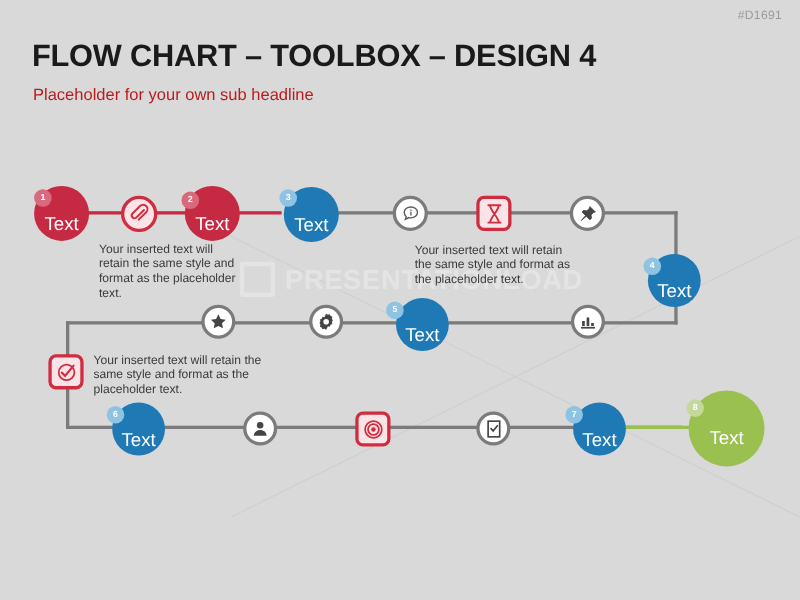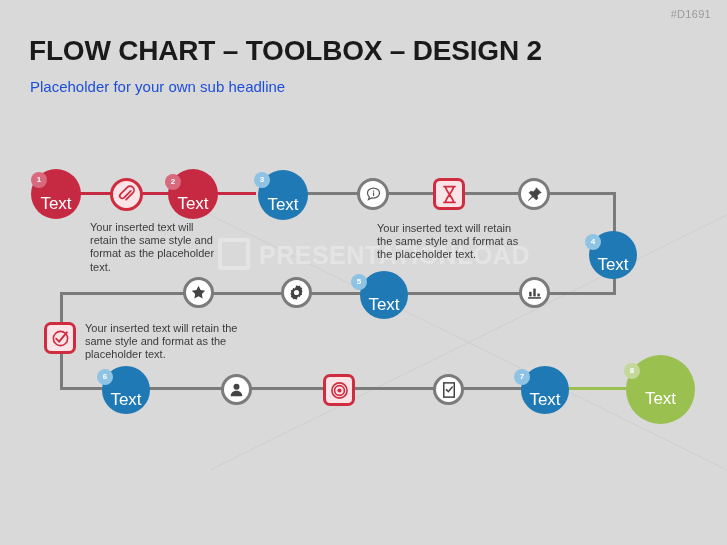--- a/index.html
+++ b/index.html
@@ -17,21 +17,21 @@
     position:absolute;right:16px;top:8px;
     font-size:11px;color:#9a9a9a;letter-spacing:.3px;
   }
   .title{
     position:absolute;left:29px;top:35px;
     font-size:28px;font-weight:bold;color:#1a1a1a;
     letter-spacing:-.2px;white-space:nowrap;
   }
   .subtitle{
     position:absolute;left:30px;top:78px;
-    font-size:15px;color:#1d4ed8;white-space:nowrap;
+    font-size:15px;color:#b91c1c;white-space:nowrap;
   }
 
   
   .watermark{
     position:absolute;left:218px;top:238px;
     display:flex;align-items:flex-end;gap:9px;
     pointer-events:none;
   }
   .wm-logo{
     width:24px;height:24px;border:4px solid #e4e4e4;border-radius:3px;
@@ -97,21 +97,21 @@
     position:absolute;
     font-size:11px;line-height:13.2px;color:#3b3b3b;
   }
 </style>
 </head>
 <body>
 
 <div id="slide">
 
   <div class="doc-id">#D1691</div>
-  <div class="title">FLOW CHART – TOOLBOX – DESIGN 2</div>
+  <div class="title">FLOW CHART – TOOLBOX – DESIGN 4</div>
   <div class="subtitle">Placeholder for your own sub headline</div>
 
   <svg class="wm-diag">
     <line x1="180" y1="200" x2="727" y2="470" stroke="#cfcfcf" stroke-width="1"></line>
     <line x1="210" y1="470" x2="727" y2="215" stroke="#cfcfcf" stroke-width="1"></line>
   </svg>
   <div class="watermark">
     <div class="wm-logo"></div>
     <div class="wm-text">PRESENTATIONLOAD</div>
   </div>

